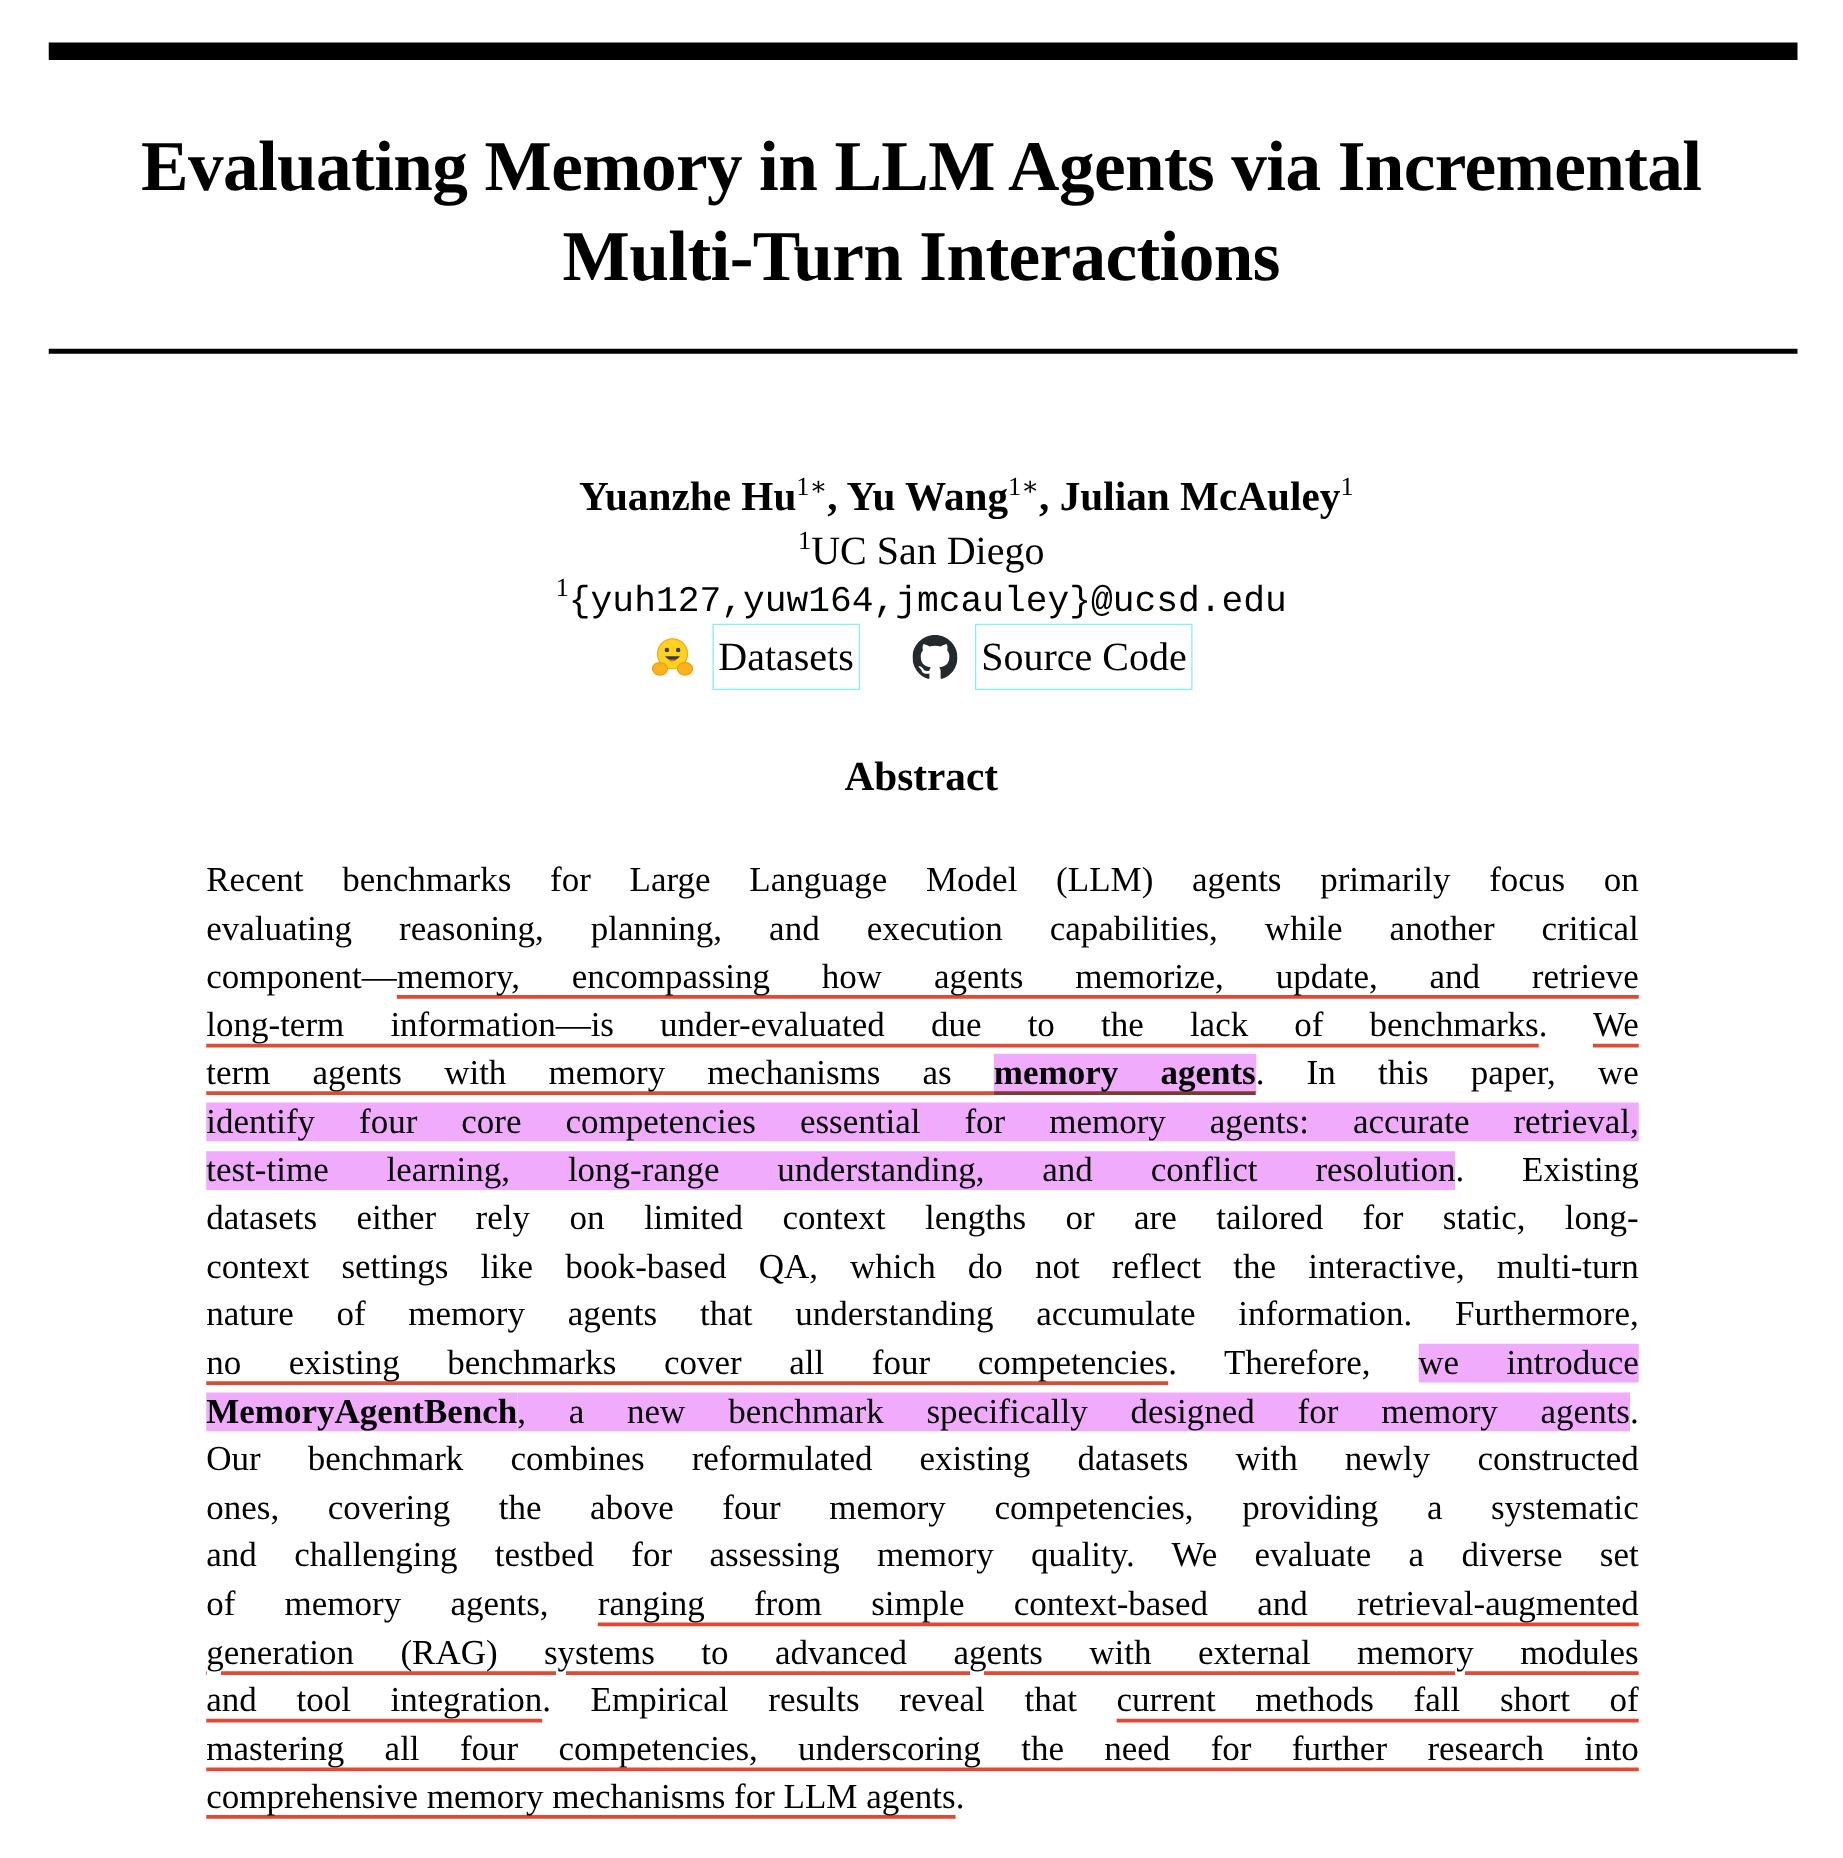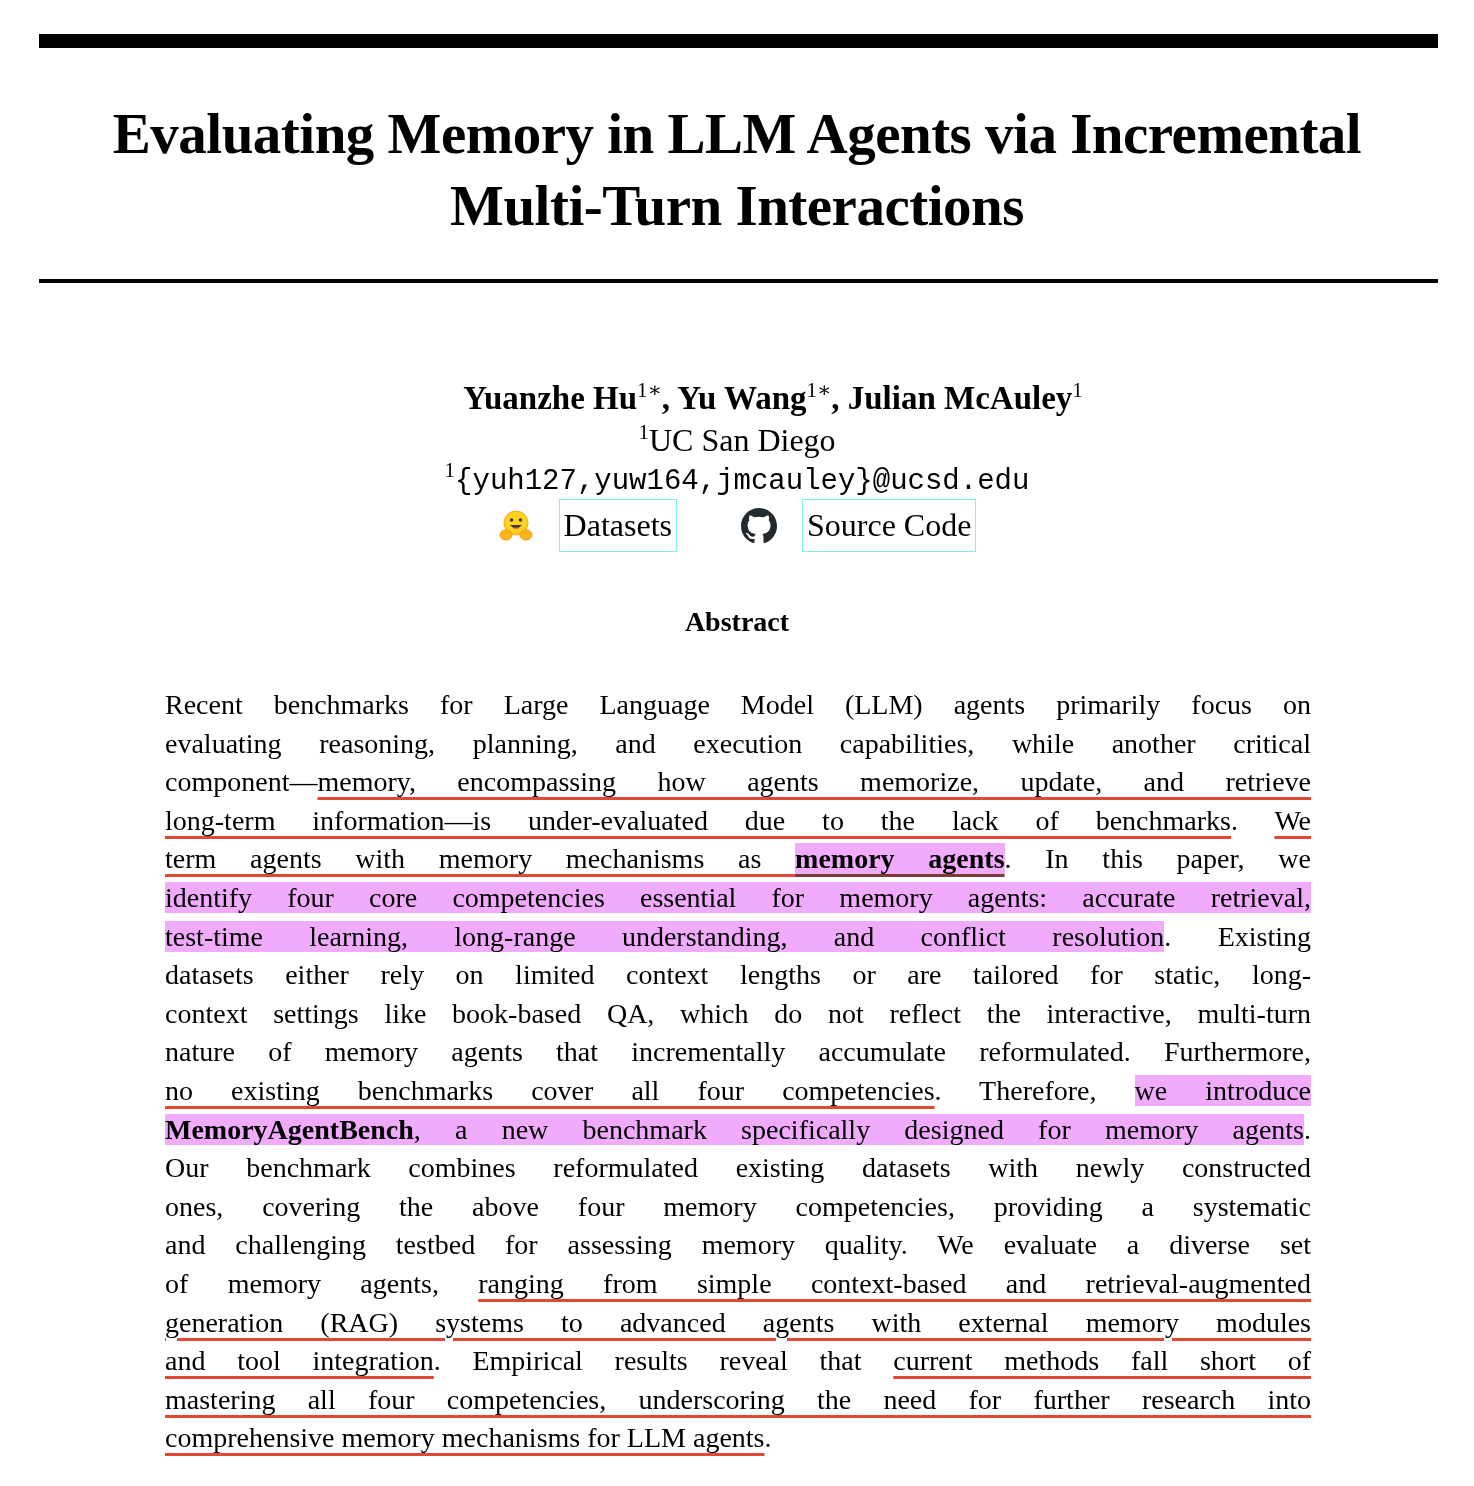--- a/index.html
+++ b/index.html
@@ -9,25 +9,25 @@
   .rule-bottom { position: absolute; left: 39px; top: 279px; width: 1399px; height: 4px; background: #000; }
   .title { position: absolute; left: 0; top: 98px; width: 1474px; text-align: center;
            font-weight: bold; font-size: 57px; line-height: 72px; letter-spacing: -0.5px; }
   .authors { position: absolute; left: 0; top: 376px; width: 1474px; text-align: center;
              font-weight: bold; font-size: 33px; line-height: 44px; margin-left: 36px; }
   .authors sup, .aff sup, .email sup { font-weight: normal; font-size: 21px; vertical-align: 12px; line-height: 0; }
   .aff { position: absolute; left: 0; top: 418px; width: 1474px; text-align: center; font-size: 32px; line-height: 44px; }
   .email { position: absolute; left: 0; top: 460px; width: 1474px; text-align: center;
            font-family: "Liberation Mono", "DejaVu Sans Mono", monospace; font-size: 29px; line-height: 44px; }
   .email sup { font-family: "Liberation Serif", serif; }
-  .links { position: absolute; left: 0; top: 499px; width: 1474px; display: flex; justify-content: center; align-items: center; gap: 17px; text-align: center; }
+  .links { position: absolute; left: 0; top: 499px; width: 1474px; display: flex; justify-content: center; align-items: center; gap: 6px; text-align: center; }
   .link-box { border: 1.5px solid #7ff0f5; padding: 4px 4px 5px 4px; font-size: 32px; line-height: 42px; color: #000; text-decoration: none; }
   .icon { display: inline-block; width: 36px; height: 36px; margin-right: 8px; }
   .gap { width: 30px; }
-  .abs-head { position: absolute; left: 0; top: 598px; width: 1474px; text-align: center; font-weight: bold; font-size: 28px; line-height: 48px; }
+  .abs-head { position: absolute; left: 0; top: 598px; width: 1474px; text-align: center; font-weight: bold; font-size: 33px; line-height: 48px; }
   .abstract { position: absolute; left: 165px; top: 686px; width: 1146px; font-size: 28px; }
   .line { height: 38.6px; line-height: 38.6px; white-space: nowrap; text-align: justify; text-align-last: justify; }
   .line.last { text-align-last: left; }
   .ul { text-decoration: underline; text-decoration-color: #e04a35; text-decoration-thickness: 3px; text-underline-offset: 6px; }
   .hl { background: #f0abfc; }
   .hl.ul { text-decoration-color: #7a3b33; }
   b { font-weight: bold; }
 </style>
 </head>
 <body>
@@ -76,21 +76,21 @@
 <div class="abstract">
   <div class="line"><span>Recent benchmarks for Large Language Model (LLM) agents primarily focus on</span></div>
   <div class="line"><span>evaluating reasoning, planning, and execution capabilities, while another critical</span></div>
   <div class="line"><span>component—</span><span class="ul">memory, encompassing how agents memorize, update, and retrieve</span></div>
   <div class="line"><span class="ul">long-term information—is under-evaluated due to the lack of benchmarks</span><span>. </span><span class="ul">We</span></div>
   <div class="line"><span class="ul">term agents with memory mechanisms as </span><b class="ul hl">memory agents</b><span>. In this paper, we</span></div>
   <div class="line"><span class="hl">identify four core competencies essential for memory agents: accurate retrieval,</span></div>
   <div class="line"><span class="hl">test-time learning, long-range understanding, and conflict resolution</span><span>. Existing</span></div>
   <div class="line"><span>datasets either rely on limited context lengths or are tailored for static, long-</span></div>
   <div class="line"><span>context settings like book-based QA, which do not reflect the interactive, multi-turn</span></div>
-  <div class="line"><span>nature of memory agents that incrementally accumulate reformulated. Furthermore,</span></div>
+  <div class="line"><span>nature of memory agents that understanding accumulate information. Furthermore,</span></div>
   <div class="line"><span class="ul">no existing benchmarks cover all four competencies</span><span>. Therefore, </span><span class="hl">we introduce</span></div>
   <div class="line"><b class="hl">MemoryAgentBench</b><span class="hl">, a new benchmark specifically designed for memory agents</span><span>.</span></div>
   <div class="line"><span>Our benchmark combines reformulated existing datasets with newly constructed</span></div>
   <div class="line"><span>ones, covering the above four memory competencies, providing a systematic</span></div>
   <div class="line"><span>and challenging testbed for assessing memory quality. We evaluate a diverse set</span></div>
   <div class="line"><span>of memory agents, </span><span class="ul">ranging from simple context-based and retrieval-augmented</span></div>
   <div class="line"><span class="ul">generation (RAG) systems to advanced agents with external memory modules</span></div>
   <div class="line"><span class="ul">and tool integration</span><span>. Empirical results reveal that </span><span class="ul">current methods fall short of</span></div>
   <div class="line"><span class="ul">mastering all four competencies, underscoring the need for further research into</span></div>
   <div class="line last"><span class="ul">comprehensive memory mechanisms for LLM agents</span><span>.</span></div>

